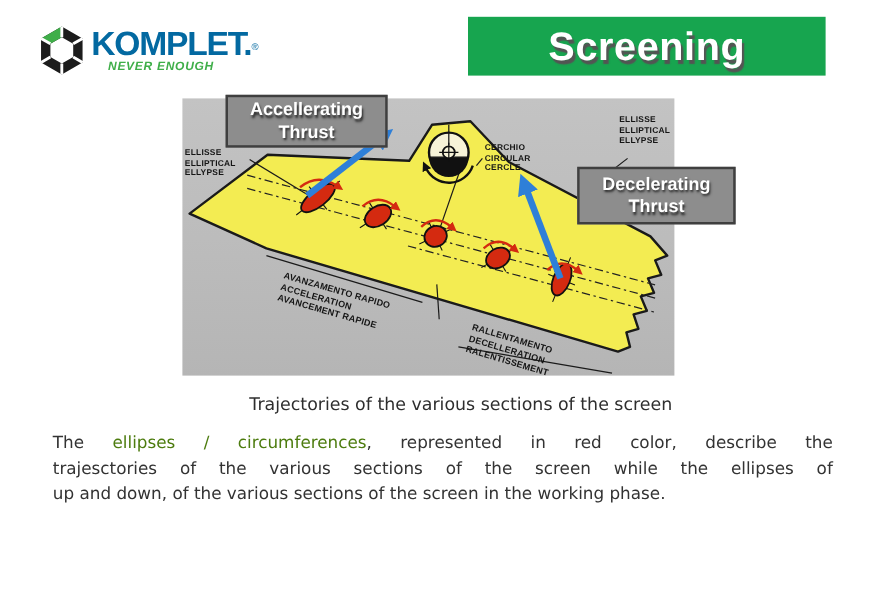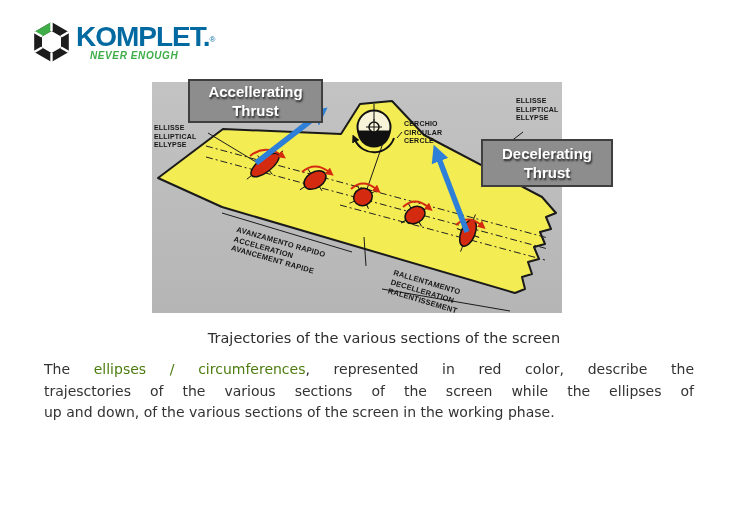--- a/index.html
+++ b/index.html
@@ -60,20 +60,23 @@
         <line x1="38.3" y1="31" x2="30.5" y2="26.5"></line>
         <line x1="21" y1="41" x2="21" y2="32"></line>
         <line x1="3.7" y1="31" x2="11.5" y2="26.5"></line>
         <line x1="3.7" y1="11" x2="11.5" y2="15.5"></line>
       </g>
     </svg>
     <div class="brand"><span>KOMPLET.</span><span class="reg">®</span></div>
     <div class="tagline">NEVER ENOUGH</div>
   </div>
 
+  <div class="banner">
+    <span class="banner-title">Screening</span>
+  </div>
 
   <div class="photo">
     <svg width="410" height="231" viewBox="0 0 410 231">
       <defs>
         <marker id="blueHead" markerWidth="3.4" markerHeight="3.2" refX="1" refY="1.6" orient="auto">
           <path d="M0,0 L3.2,1.6 L0,3.2 Z" fill="#2e7fd8"></path>
         </marker>
         <marker id="redHead" markerWidth="4" markerHeight="4" refX="1" refY="2" orient="auto">
           <path d="M0,0 L4,2 L0,4 Z" fill="#d42a10"></path>
         </marker>

